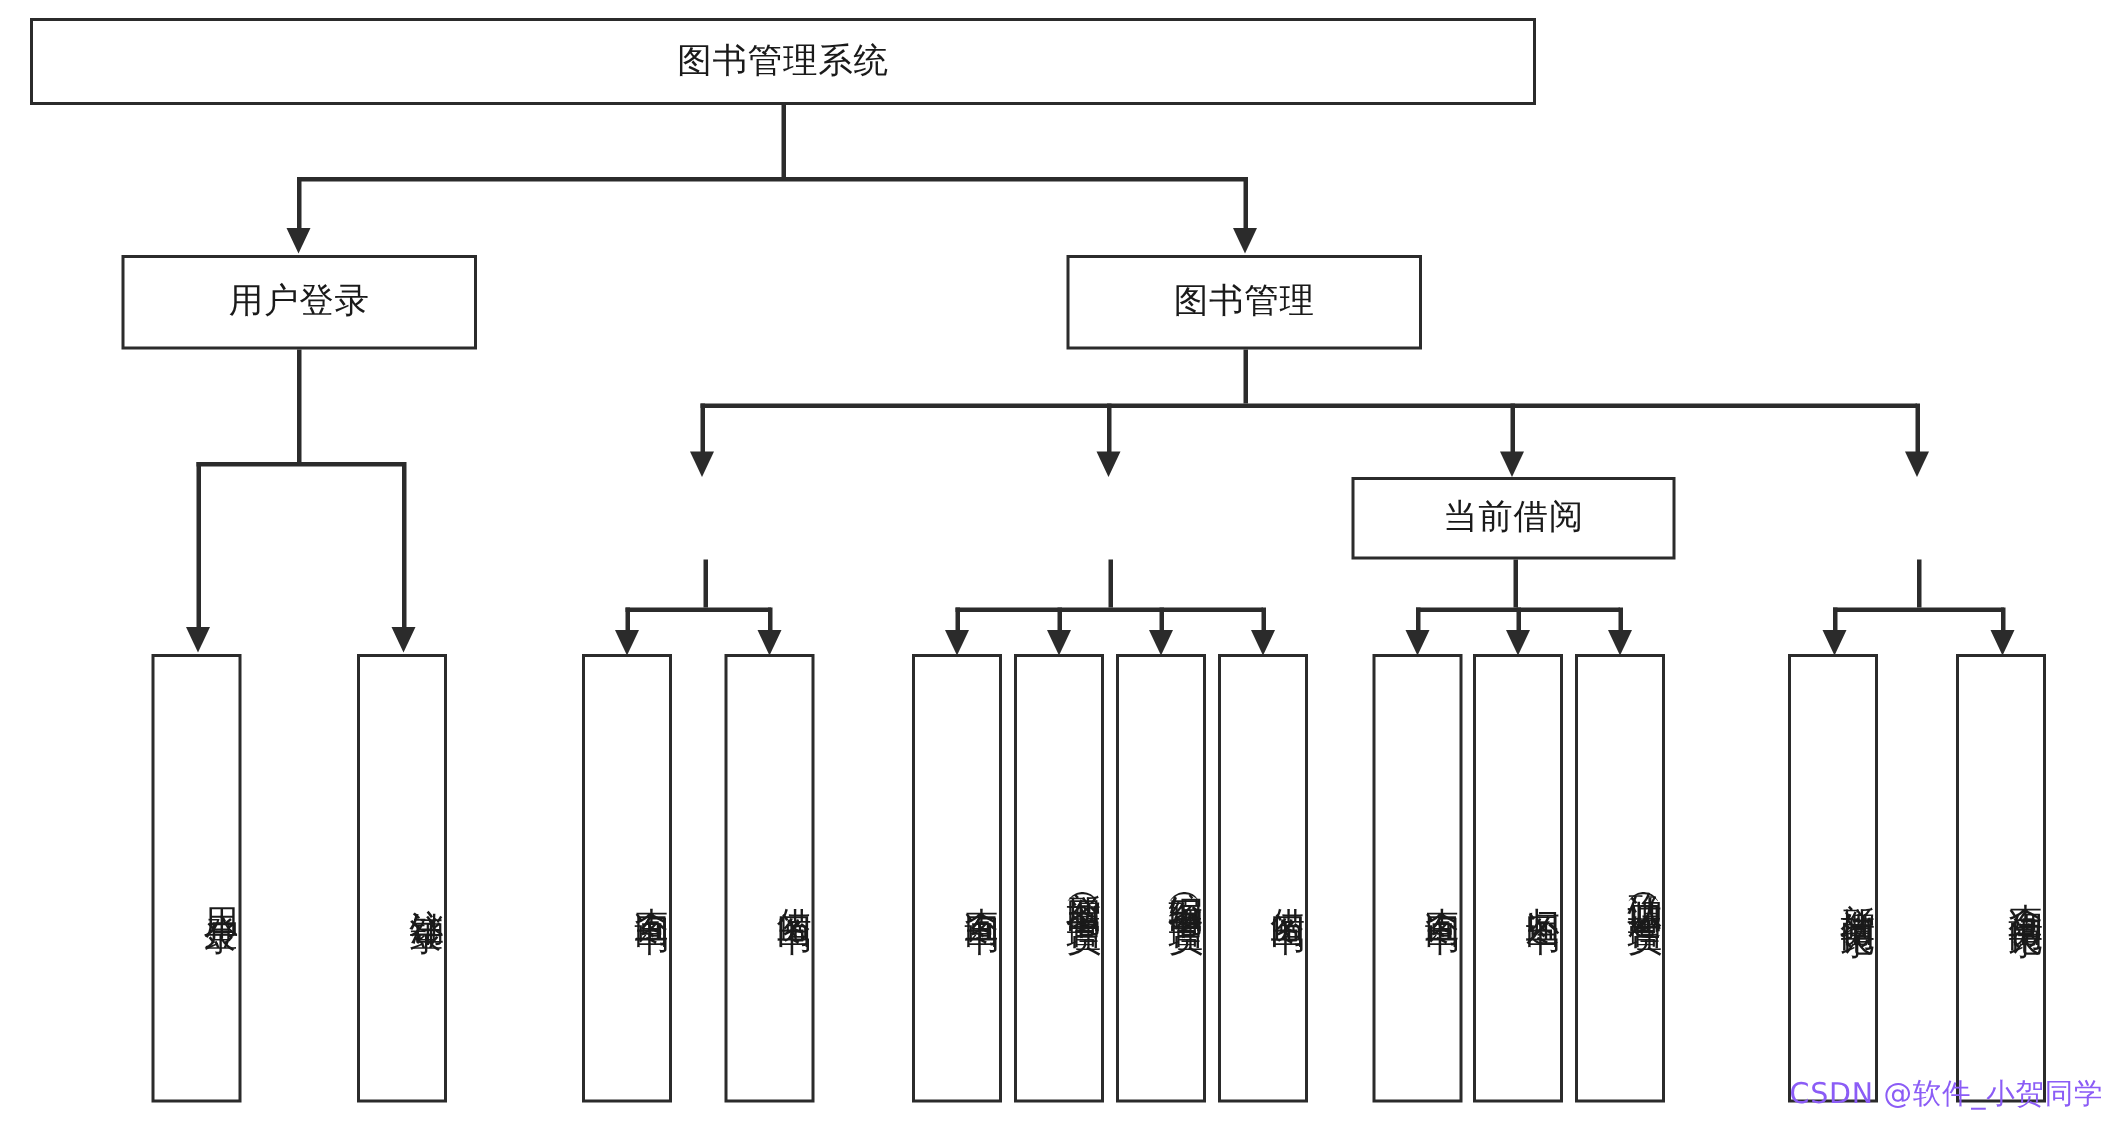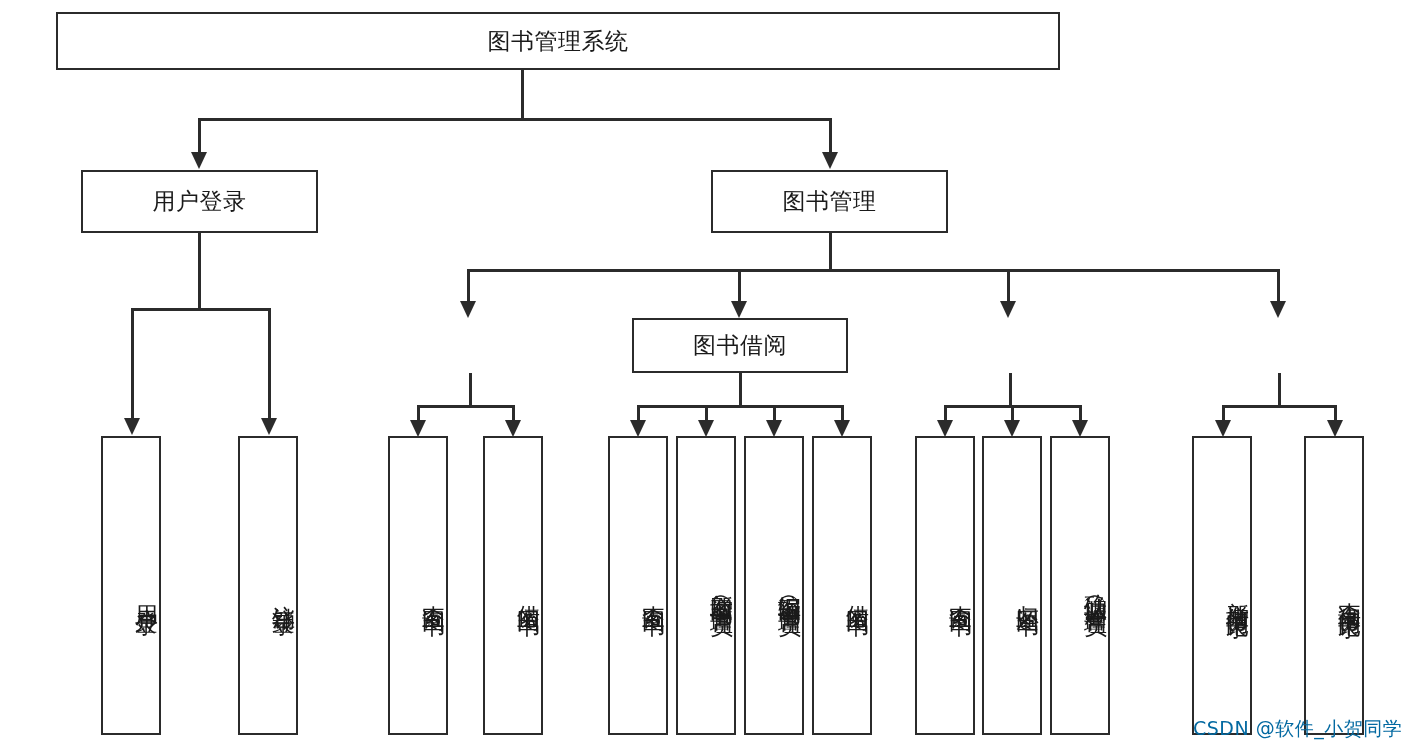--- a/index.html
+++ b/index.html
@@ -61,31 +61,31 @@
     position: absolute;
     width: 0;
     height: 0;
     border-left: 8px solid transparent;
     border-right: 8px solid transparent;
     border-top: 17px solid #2b2b2b;
   }
   .watermark {
     position: absolute;
     font-size: 19px;
-    color: #0369a1;
+    color: #8b5cf6;
     white-space: nowrap;
     letter-spacing: 0.5px;
   }
 </style>
 </head>
 <body>
 
 <div id="canvas">
 
-  <div class="node horiz" style="left:20px; top:12px; width:1004px; height:58px;margin-left:36px;">
+  <div class="node horiz" style="left:20px; top:12px; width:1004px; height:58px;">
     <span class="node-label">图书管理系统</span>
   </div>
 
   <div class="conn v" style="left:521px; top:70px; height:48px;"></div>
 
   <div class="conn h" style="left:198px; top:118px; width:634px;"></div>
 
   <div class="conn v" style="left:198px; top:118px; height:36px;"></div>
   <div class="arrow" style="left:191px; top:152px;"></div>
   <div class="conn v" style="left:829px; top:118px; height:36px;"></div>
@@ -113,22 +113,22 @@
 
   <div class="conn v" style="left:738px; top:269px; height:34px;"></div>
   <div class="arrow" style="left:731px; top:301px;"></div>
 
   <div class="conn v" style="left:1007px; top:269px; height:34px;"></div>
   <div class="arrow" style="left:1000px; top:301px;"></div>
 
   <div class="conn v" style="left:1277px; top:269px; height:34px;"></div>
   <div class="arrow" style="left:1270px; top:301px;"></div>
 
-  <div class="node horiz" style="left:632px; top:318px; width:216px; height:55px;">
-    <span class="node-label">图书借阅</span>
+  <div class="node horiz" style="left:901px; top:318px; width:216px; height:55px;">
+    <span class="node-label">当前借阅</span>
   </div>
 
   <div class="conn v" style="left:469px; top:373px; height:32px;"></div>
   <div class="conn h" style="left:417px; top:405px; width:97px;"></div>
   <div class="conn v" style="left:417px; top:405px; height:26px;"></div>
   <div class="arrow" style="left:410px; top:420px;"></div>
   <div class="conn v" style="left:512px; top:405px; height:26px;"></div>
   <div class="arrow" style="left:505px; top:420px;"></div>
 
   <div class="conn v" style="left:739px; top:373px; height:32px;"></div>

